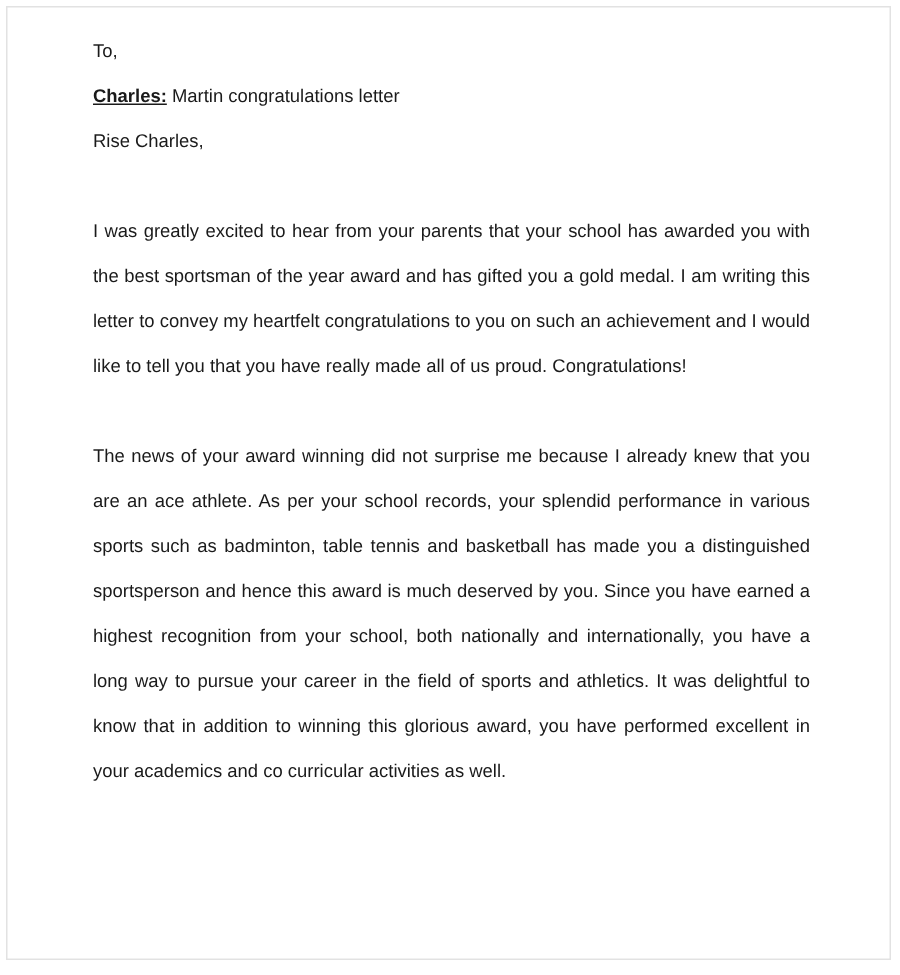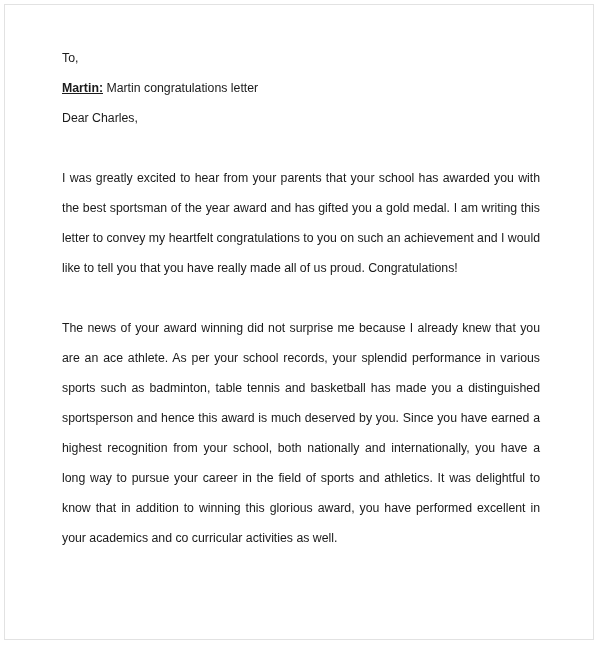--- a/index.html
+++ b/index.html
@@ -31,21 +31,20 @@
     left: 57px;
     top: 14px;
     width: 478px;
     color: #1a1a1a;
     font-size: 12.3px;
     line-height: 30px;
   }
 
   .addr-line {
     white-space: nowrap;
-    margin-top: 24px;
   }
 
   .subject-line {
     white-space: nowrap;
   }
 
   .subject-label {
     font-weight: bold;
     text-decoration: underline;
   }
@@ -72,23 +71,23 @@
 </style>
 </head>
 <body>
 
 <div class="page">
   <div class="letter">
 
     <div class="addr-line">To,</div>
 
 
-    <div class="subject-line"><span class="subject-label">Martin:</span> <span>Martin congratulations letter</span></div>
+    <div class="subject-line"><span class="subject-label">Charles:</span> <span>Martin congratulations letter</span></div>
 
-    <div class="salutation">Dear Charles,</div>
+    <div class="salutation">Rise Charles,</div>
 
     <div class="gap"></div>
 
     <p class="body-para">I was greatly excited to hear from your parents that your school has awarded you with the best sportsman of the year award and has gifted you a gold medal. I am writing this letter to convey my heartfelt congratulations to you on such an achievement and I would like to tell you that you have really made all of us proud. Congratulations!</p>
 
     <div class="gap"></div>
 
     <p class="body-para">The news of your award winning did not surprise me because I already knew that you are an ace athlete. As per your school records, your splendid performance in various sports such as badminton, table tennis and basketball has made you a distinguished sportsperson and hence this award is much deserved by you. Since you have earned a highest recognition from your school, both nationally and internationally, you have a long way to pursue your career in the field of sports and athletics. It was delightful to know that in addition to winning this glorious award, you have performed excellent in your academics and co curricular activities as well.</p>
 
   </div>

